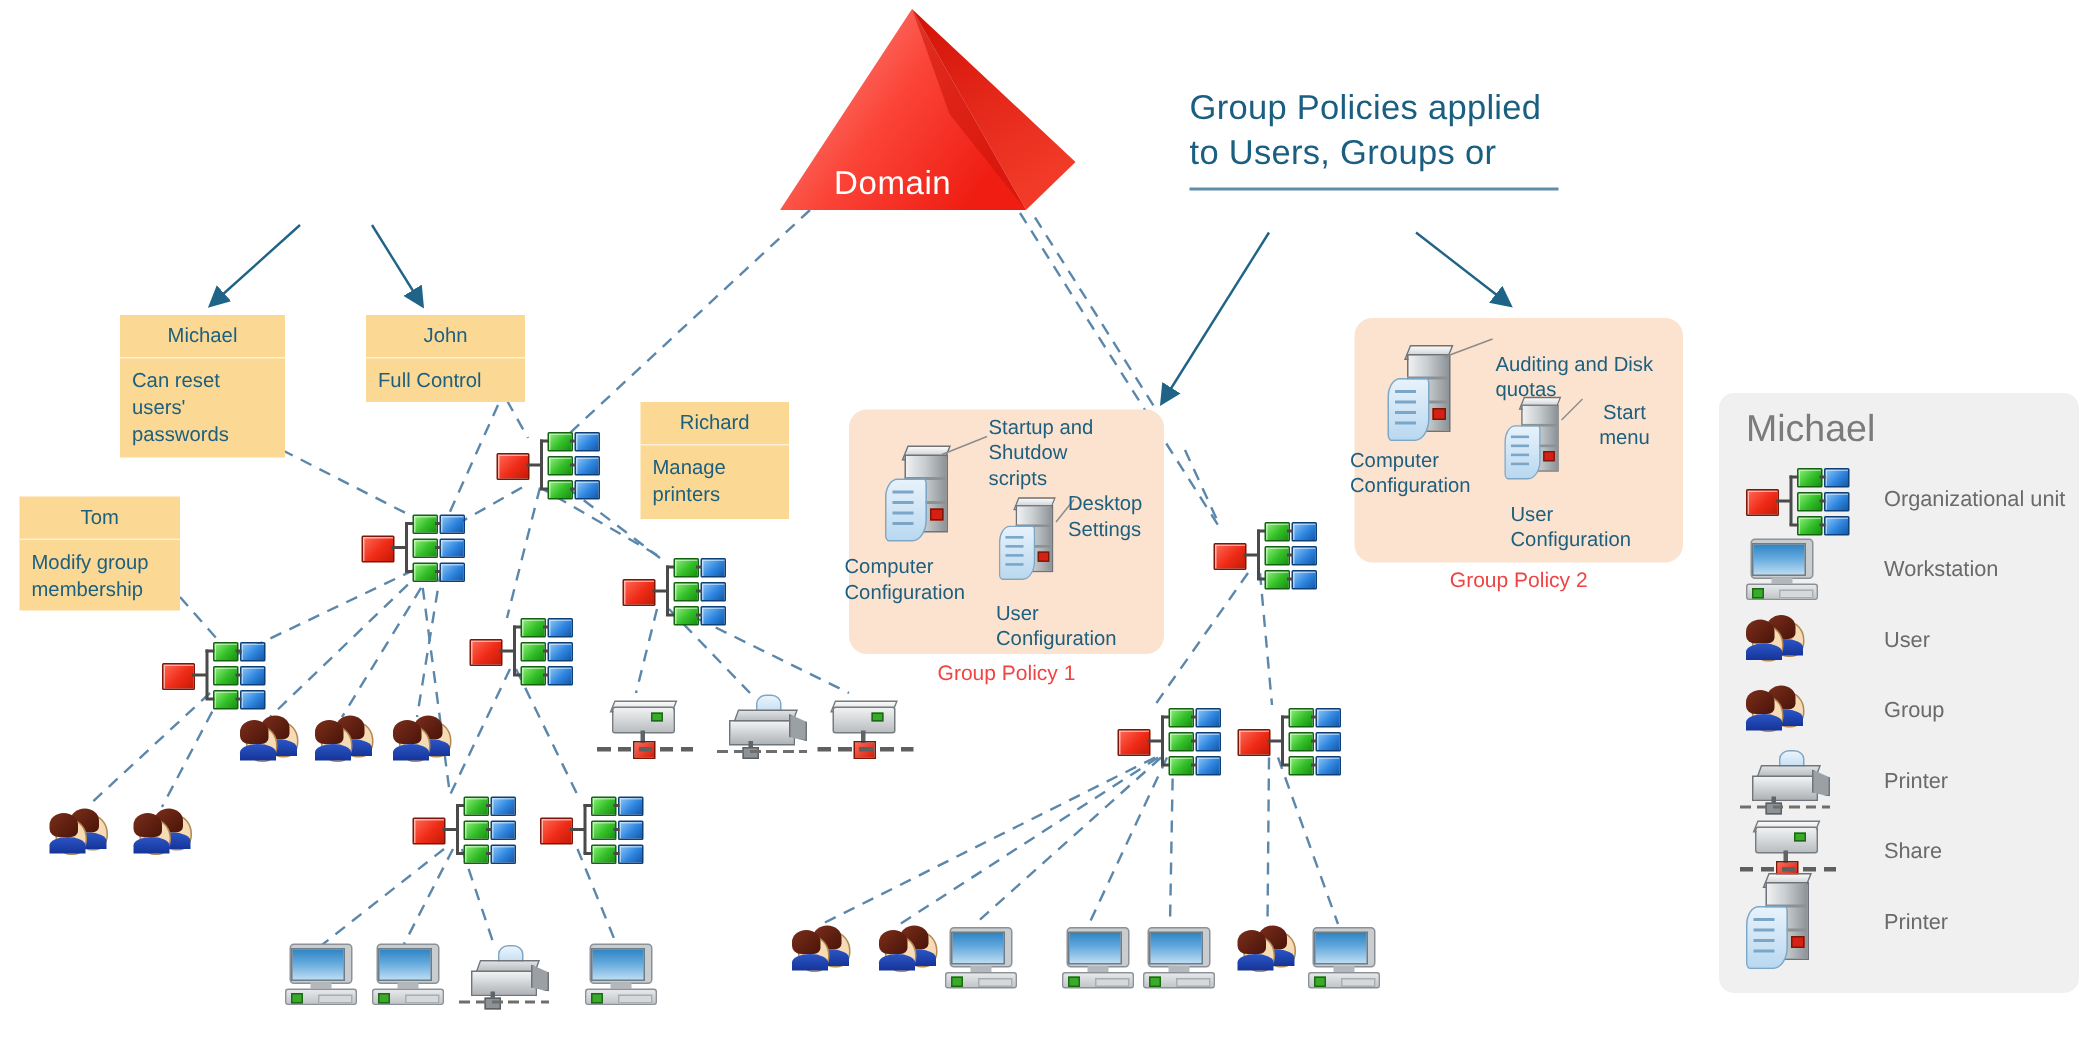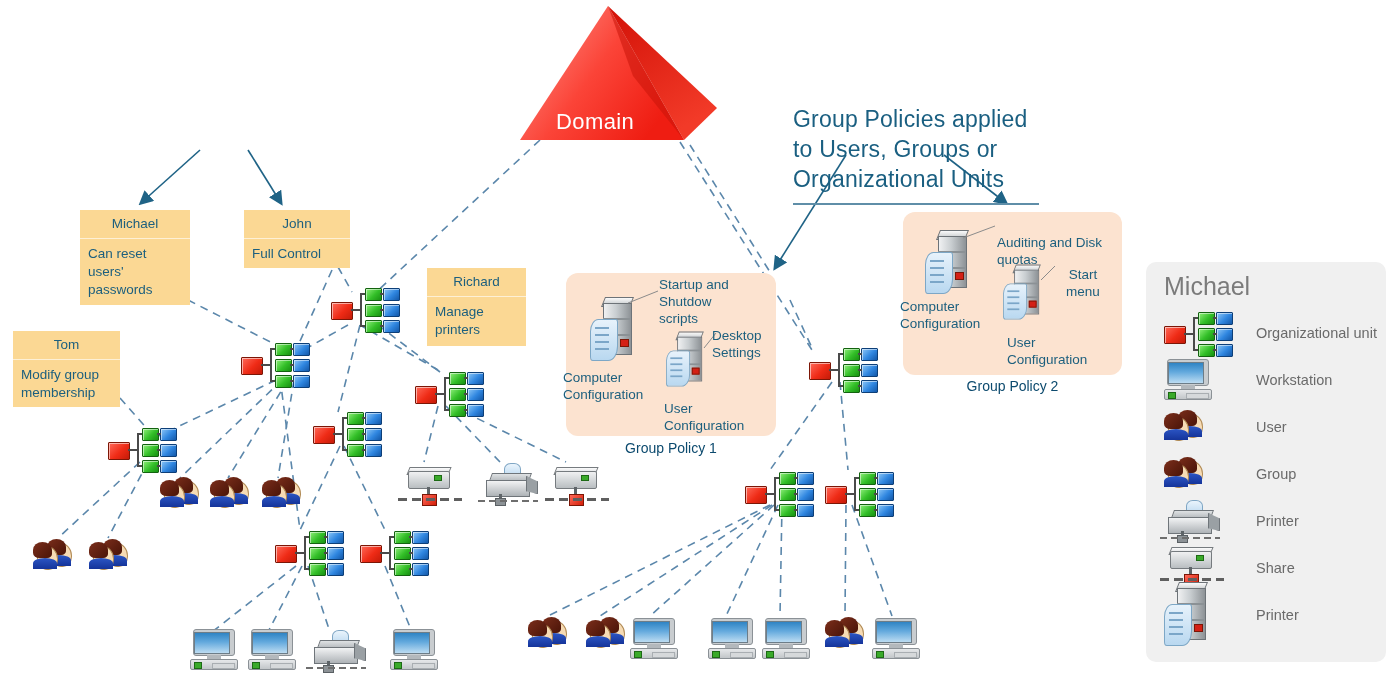--- a/index.html
+++ b/index.html
@@ -19,21 +19,21 @@
 
   
   .pbox{position:absolute;z-index:6;background:#fbd894;color:#1c5f7e;
         font-size:13.5px;line-height:18px;box-sizing:border-box;}
   .pbox .ttl{text-align:center;padding:5px 6px 5px;border-bottom:1.5px solid #fdf0d6;}
   .pbox .bdy{padding:6px 8px 8px;}
 
   
   .panel{position:absolute;z-index:3;background:#fce3d0;border-radius:12px;}
   .panel .lbl{position:absolute;color:#1c5f7e;font-size:13.5px;line-height:17px;}
-  .panel-cap{position:absolute;z-index:6;color:#0c4a6e;font-size:14px;text-align:center;}
+  .panel-cap{position:absolute;z-index:6;color:#ef4444;font-size:14px;text-align:center;}
 
   
   #legend{position:absolute;z-index:7;background:#f0f0f0;border-radius:10px;}
   #legend .lg-title{position:absolute;left:18px;top:10px;color:#7b7b7b;
         font-size:25px;font-weight:400;}
   .lg-row{position:absolute;left:0;width:100%;height:46px;}
   .lg-ico{position:absolute;left:14px;top:0;width:86px;height:46px;}
   .lg-txt{position:absolute;left:110px;top:13px;color:#6a6a6a;font-size:14.5px;}
 
   
@@ -227,24 +227,23 @@
         </linearGradient>
       </defs>
       <polygon points="96,2 8,136 172,136" fill="url(#pl)"></polygon>
       <polygon points="96,2 172,136 205,104" fill="url(#pr)"></polygon>
       <polygon points="96,2 121,72 172,136" fill="#c8140a" opacity="0.55"></polygon>
     </svg>
     <div class="pyr-txt" style="left:44px;top:105px;">Domain</div>
   </div>
 
 
-  <div class="heading" style="left:793px;top:56px;width:246px;margin-top:48px;">
+  <div class="heading" style="left:793px;top:56px;width:246px;">
     <span>Group Policies applied</span><br>
     <span>to Users, Groups or</span><br>
-    <span>Organizational Units</span>
     <span class="rule"></span>
   </div>
 
   <div class="pbox" style="left:80px;top:210px;width:110px;height:95px;">
     <div class="ttl">Michael</div>
     <div class="bdy">Can reset users' passwords</div>
   </div>
 
   <div class="pbox" style="left:244px;top:210px;width:106px;height:58px;">
     <div class="ttl">John</div>

